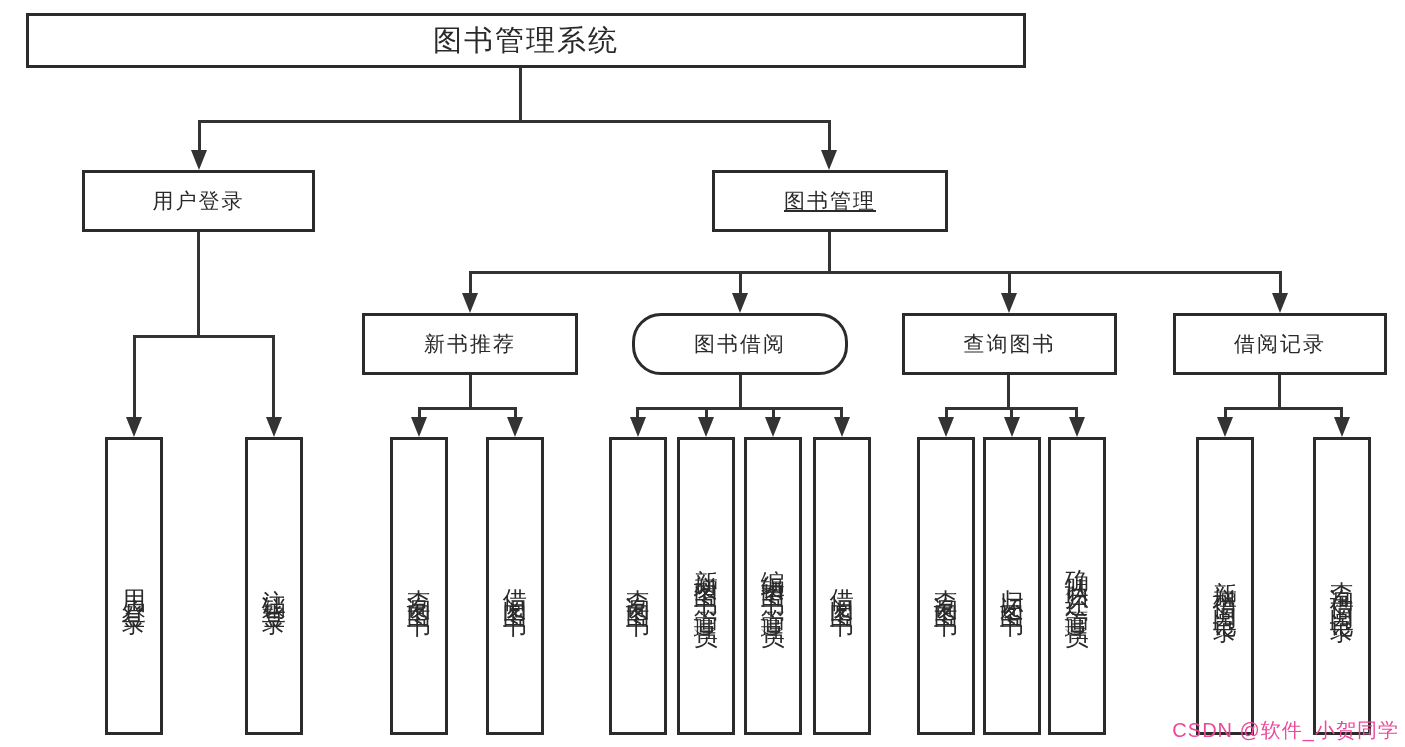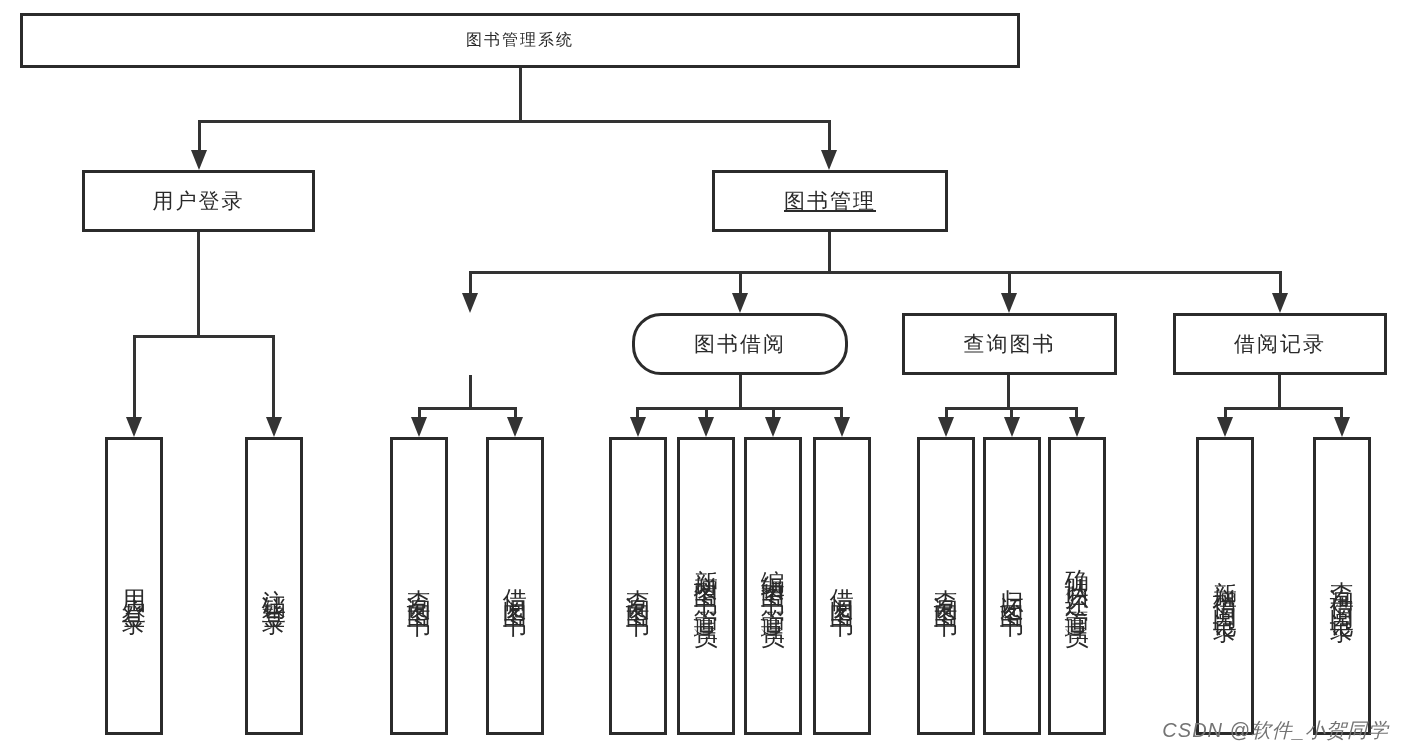--- a/index.html
+++ b/index.html
@@ -20,21 +20,21 @@
     position: absolute;
     box-sizing: border-box;
     border: 3px solid #2b2b2b;
     background: #ffffff;
     display: flex;
     align-items: center;
     justify-content: center;
     color: #2a2a2a;
   }
   .hbox { font-size: 21px; letter-spacing: 2px; }
-  .root-box { font-size: 16px; letter-spacing: 2px; }
+  .root-box { font-size: 29px; letter-spacing: 2px; margin-left: 6px; }
   .vbox .vtext {
     writing-mode: vertical-rl;
     text-orientation: mixed;
     font-size: 24px;
     letter-spacing: 8px;
     line-height: 1.15;
     white-space: nowrap;
   }
   
   .vline { position: absolute; width: 3px; background: #333333; }
@@ -42,45 +42,47 @@
   
   .ah {
     position: absolute;
     width: 0; height: 0;
     border-left: 8px solid transparent;
     border-right: 8px solid transparent;
     border-top: 20px solid #333333;
   }
   .watermark {
     position: absolute;
-    right: 16px;
+    right: 6px;
     bottom: 3px;
     font-size: 20px;
     letter-spacing: 1px;
-    color: #737373;
+    color: #ec4899;
     z-index: 10;
-    font-style: italic;
   }
 </style>
 </head>
 <body>
 
 <div class="canvas">
 
   <div class="box root-box" style="left:20px; top:13px; width:1000px; height:55px;">
     <span>图书管理系统</span>
   </div>
 
   <div class="box hbox" style="left:82px; top:170px; width:233px; height:62px;">
     <span>用户登录</span>
   </div>
   <div class="box hbox" style="left:712px; top:170px; width:236px; height:62px;text-decoration:underline;">
     <span>图书管理</span>
   </div>
 
+  <div class="box hbox" style="left:362px; top:313px; width:216px; height:62px;">
+    <span>新书推荐</span>
+  </div>
   <div class="box hbox" style="left:632px; top:313px; width:216px; height:62px;border-radius:29px;">
     <span>图书借阅</span>
   </div>
   <div class="box hbox" style="left:902px; top:313px; width:215px; height:62px;">
     <span>查询图书</span>
   </div>
   <div class="box hbox" style="left:1173px; top:313px; width:214px; height:62px;">
     <span>借阅记录</span>
   </div>
 

